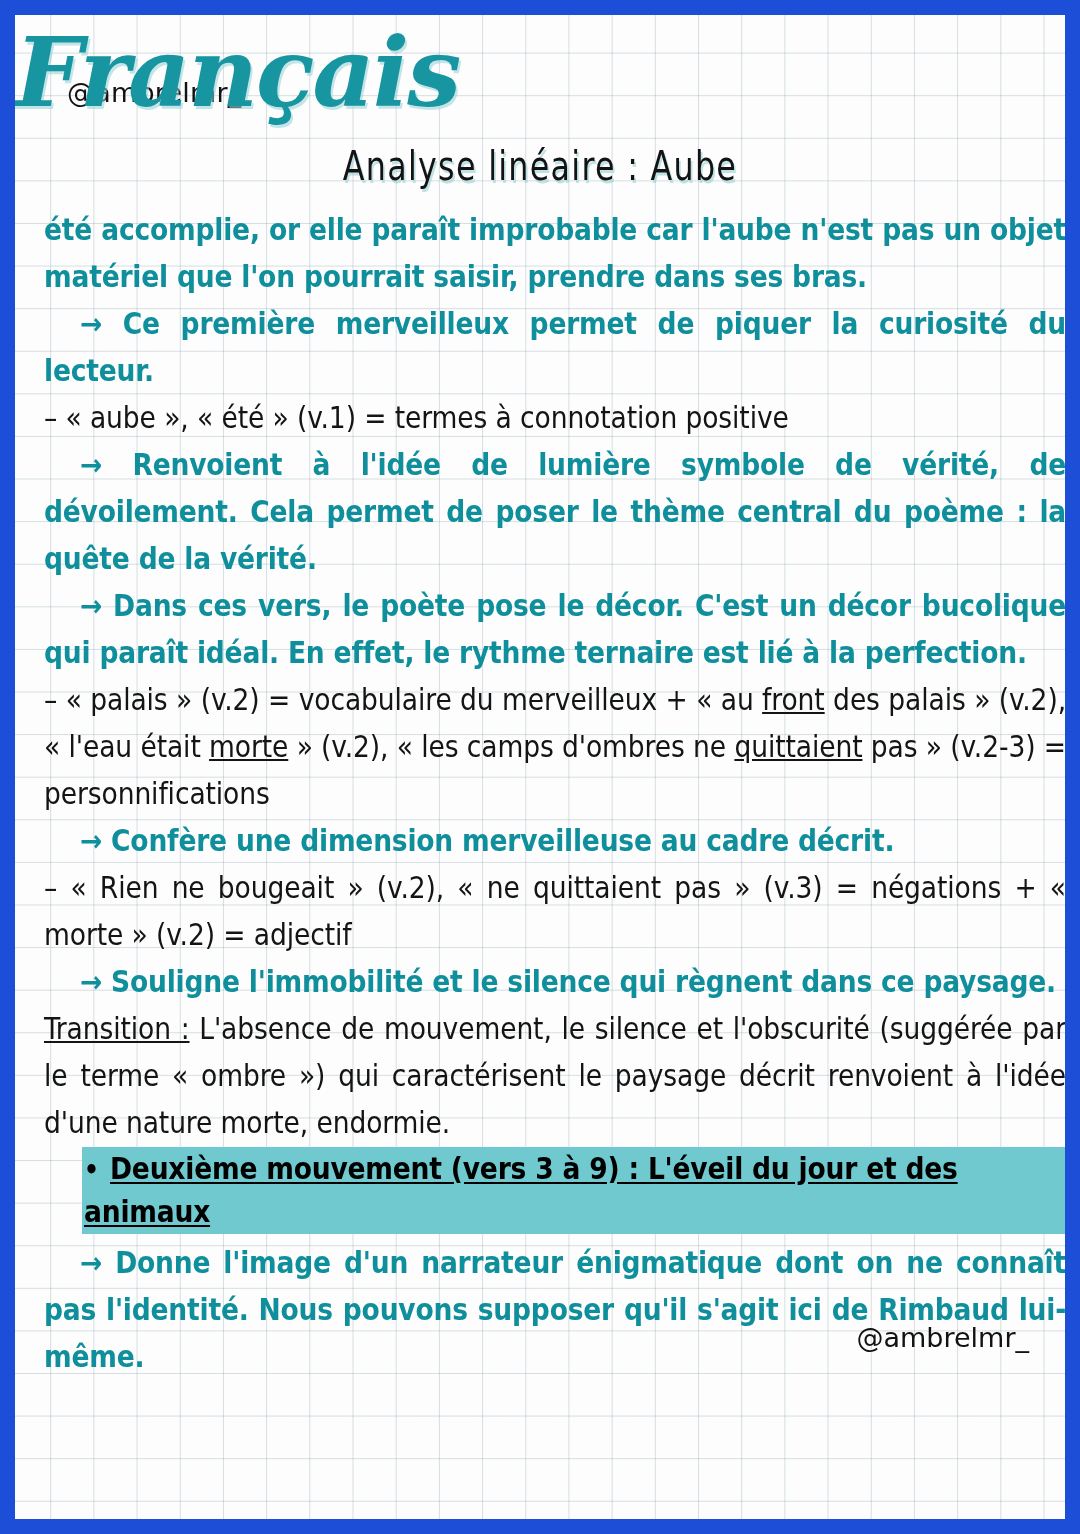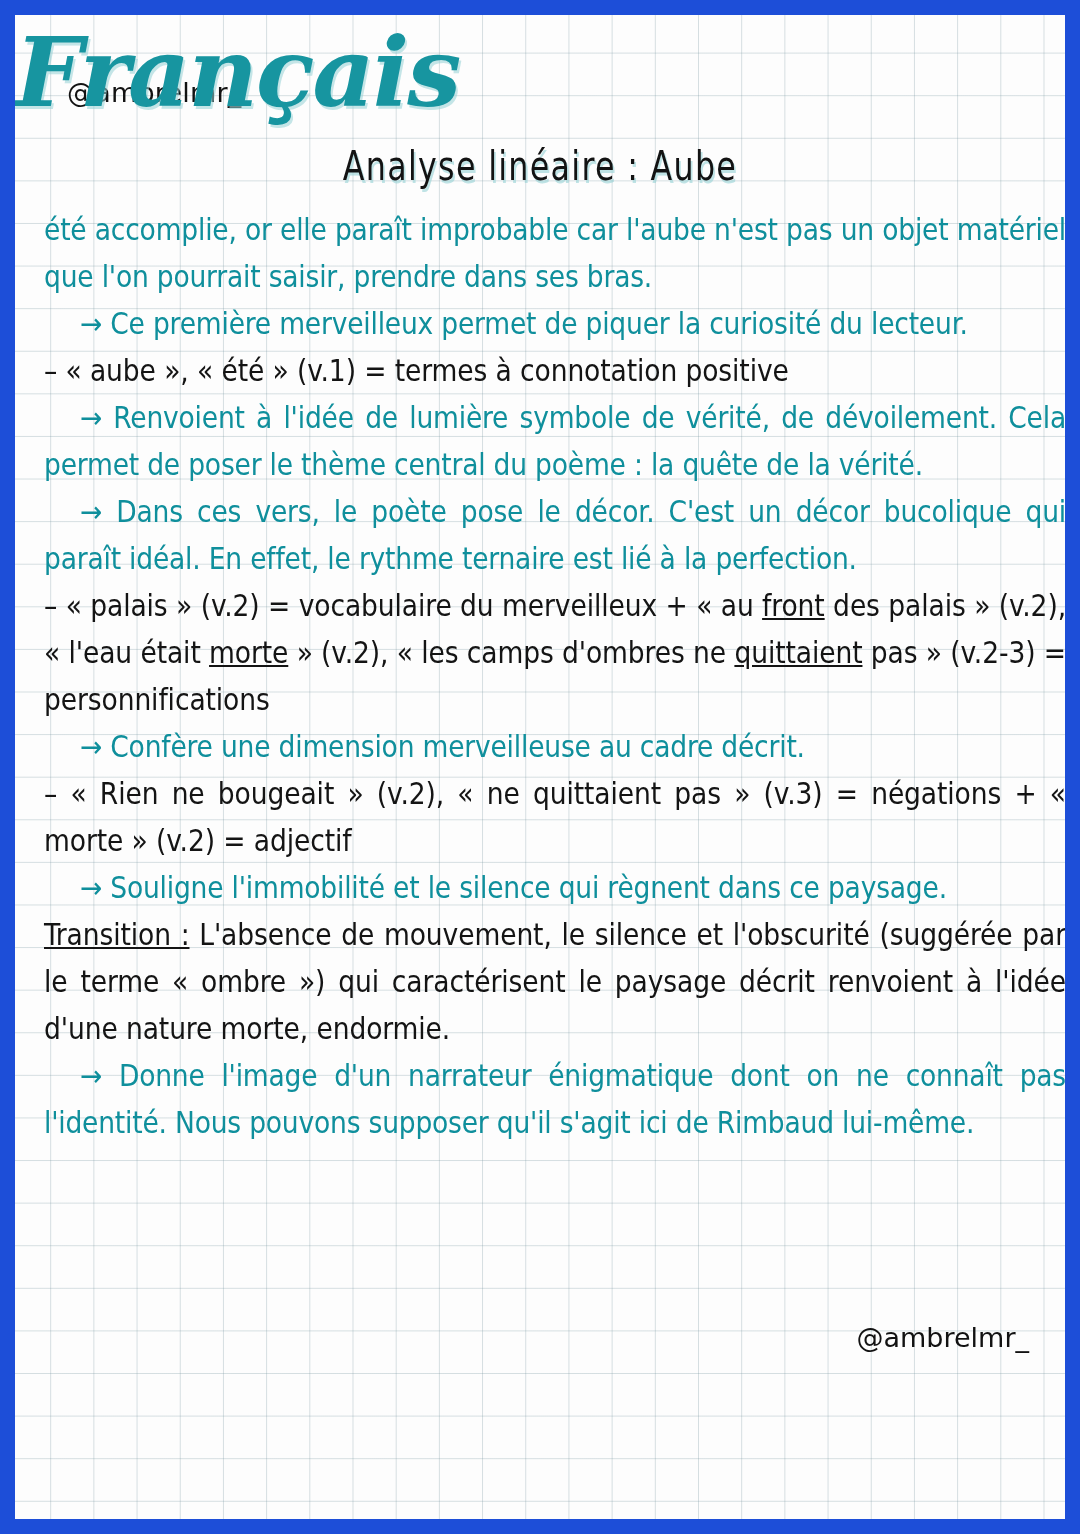--- a/index.html
+++ b/index.html
@@ -103,21 +103,21 @@
     text-align: justify;
     text-justify: inter-word;
     margin: 0;
     letter-spacing: -.1px;
     transform-origin: left top;
   }
 
   
   .ln.teal {
     color: #0f8f9c;
-    font-weight: 400;
+    font-weight: 700;
     letter-spacing: -.2px;
   }
 
   
   .ln.black {
     color: #141414;
     font-weight: 400;
   }
 
   
@@ -187,20 +187,23 @@
       <p class="ln black dash">
         <span>– « palais » (v.2) = vocabulaire du merveilleux + « au </span><u class="ul">front</u><span> des palais » (v.2), « l'eau était </span><u class="ul">morte</u><span> » (v.2), « les camps d'ombres ne </span><u class="ul">quittaient</u><span> pas » (v.2-3) = personnifications</span>
       </p>
 
       <p class="ln teal arrow">→ Confère une dimension merveilleuse au cadre décrit.</p>
       <p class="ln black dash">–  « Rien ne bougeait » (v.2), « ne quittaient pas » (v.3) = négations + « morte » (v.2) = adjectif</p>
       <p class="ln teal arrow">→ Souligne l'immobilité et le silence qui règnent dans ce paysage.</p>
 
       <p class="ln black dash"><u class="ul">Transition :</u><span> L'absence de mouvement, le silence et l'obscurité (suggérée par le terme « ombre ») qui caractérisent le paysage décrit renvoient à l'idée d'une nature morte, endormie.</span></p>
 
+      <div class="heading-row">
+        <span class="hl"><span class="bul">•</span><span class="txt">Deuxième mouvement (vers 3 à 9) : L'éveil du jour et des animaux</span></span>
+      </div>
 
       <p class="ln teal arrow">→ Donne l'image d'un narrateur énigmatique dont on ne connaît pas l'identité. Nous pouvons supposer qu'il s'agit ici de Rimbaud lui-même.</p>
 
     </div>
 
     <div class="handle-inline">@ambrelmr_</div>
 
   </div>
 </div>
 

